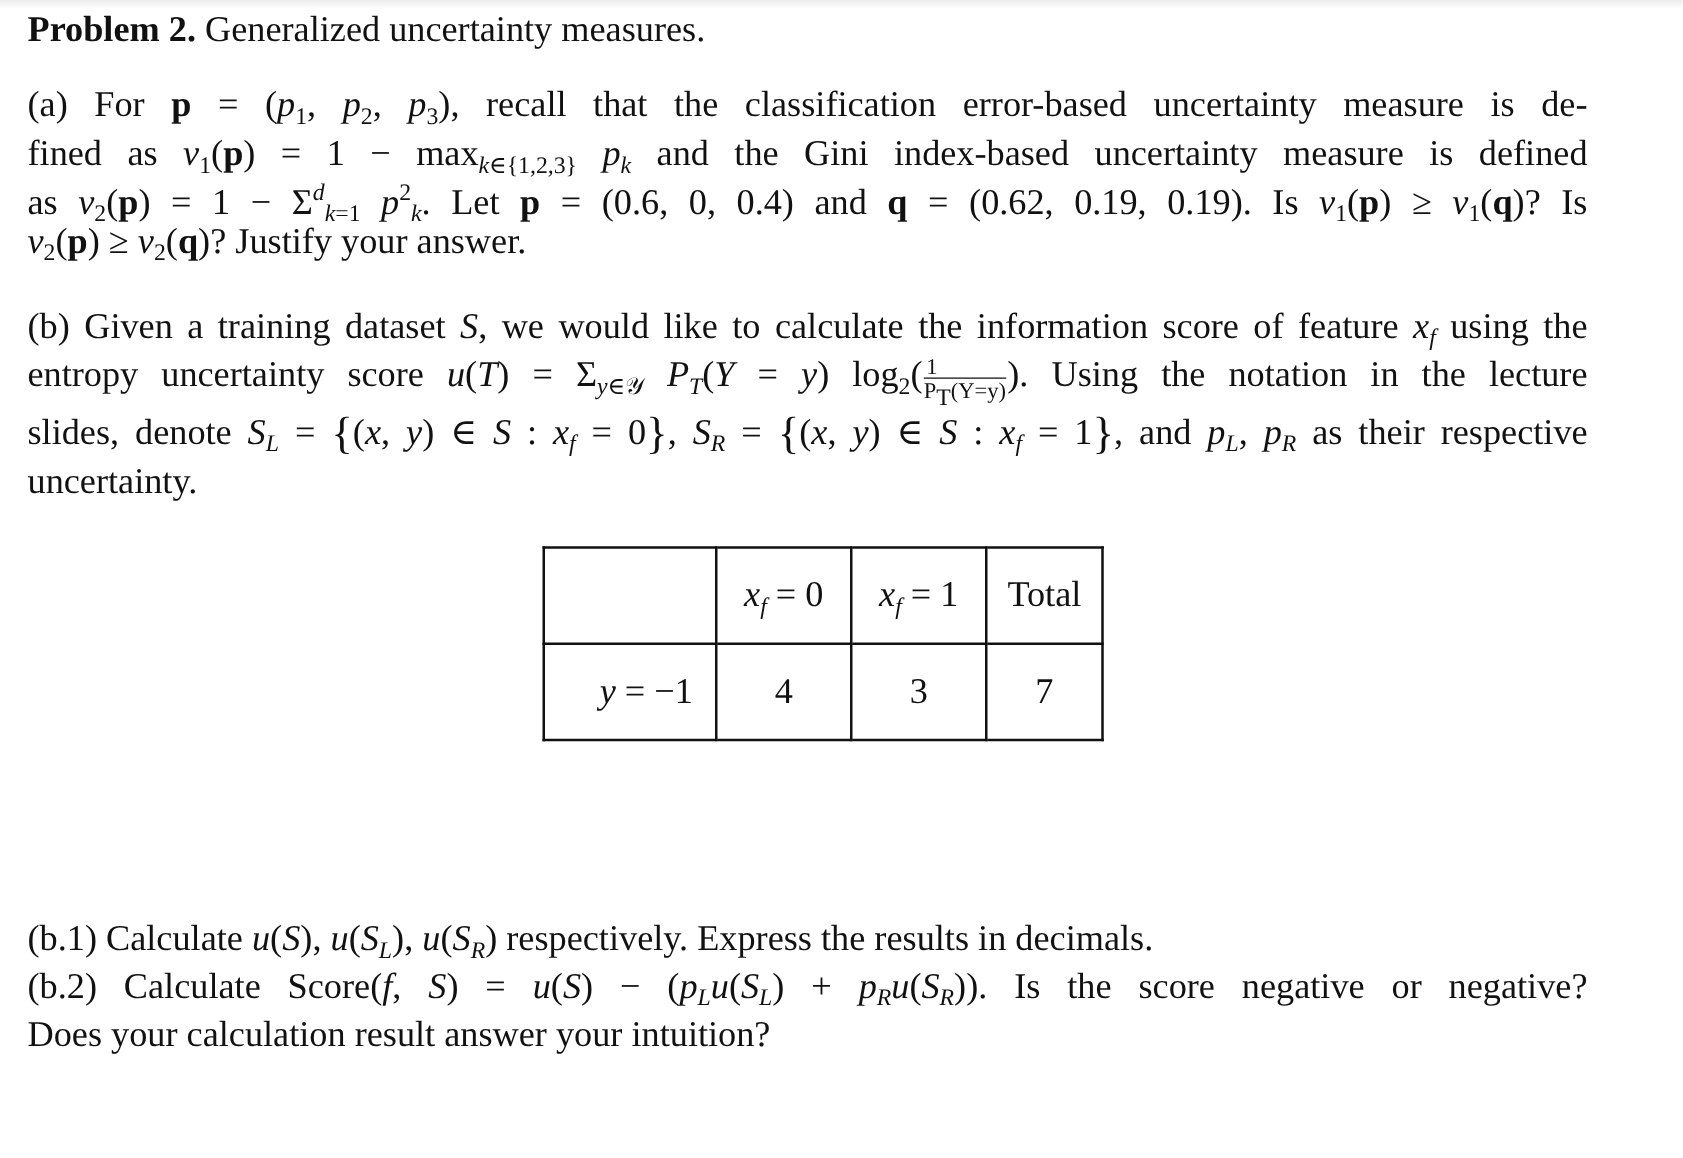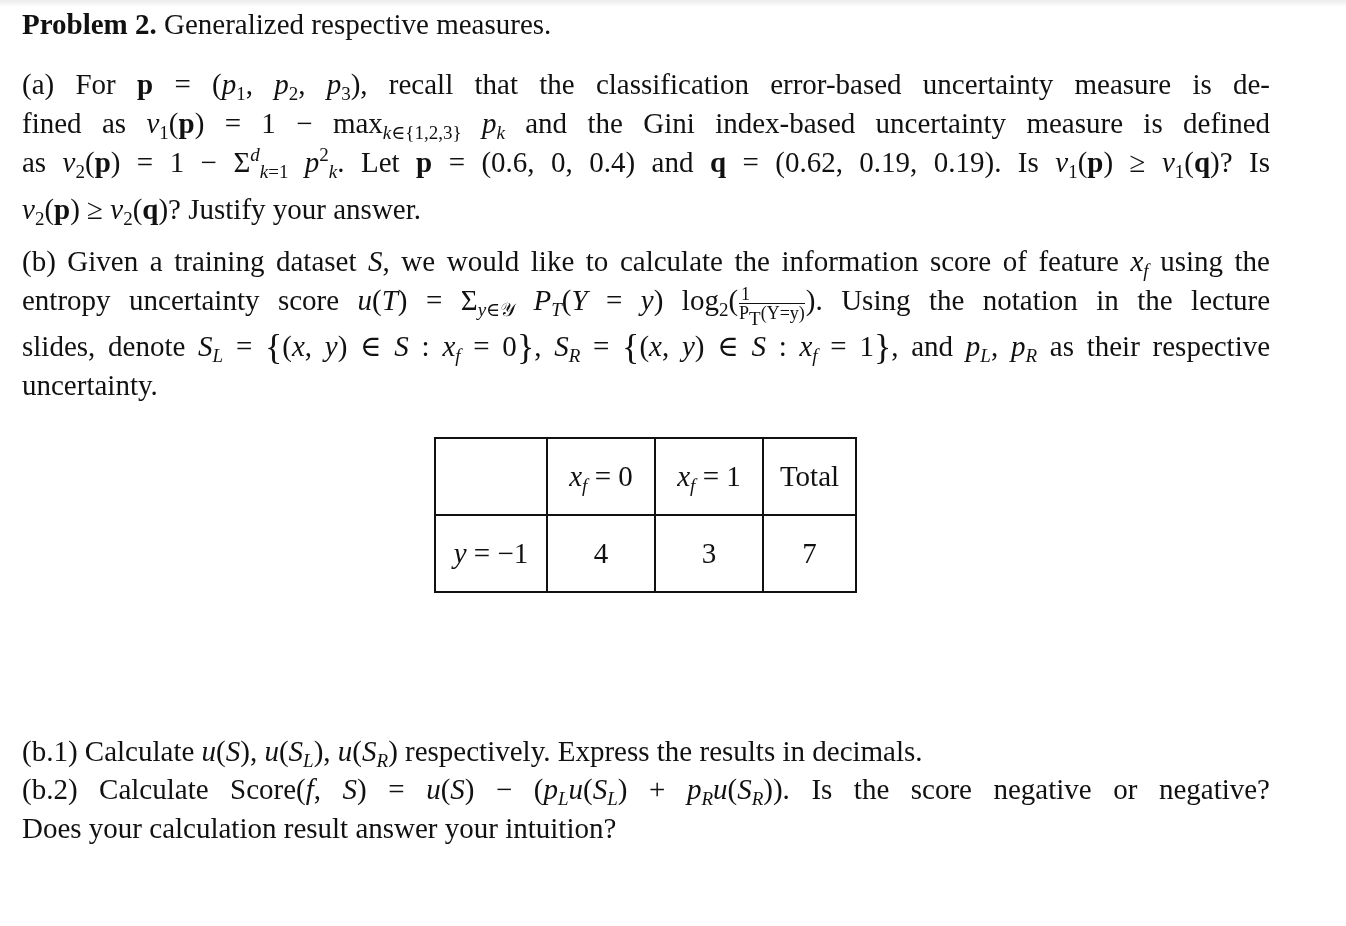--- a/index.html
+++ b/index.html
@@ -36,41 +36,41 @@
     position: absolute; left: 434px; top: 437px;
     border-collapse: collapse;
     font-size: 29px;
   }
   table.ct td {
     border: 2px solid #111;
     text-align: center;
     height: 75px;
     padding: 0;
   }
-  table.ct td.c0 { width: 110px; }
+  table.ct td.c0 { width: 110px; padding-left: 26px; }
   table.ct td.c1 { width: 106px; margin-left: 19px; }
   table.ct td.c2 { width: 106px; }
   table.ct td.c3 { width: 91px; border-radius: 32px; }
 </style>
 </head>
 <body>
 
 <div class="topbar"></div>
 
 <div class="page">
 
   <div class="title">
     <b>Problem 2.</b>
-    <span>Generalized respective measures.</span>
+    <span>Generalized uncertainty measures.</span>
   </div>
 
   <div class="line just" style="top:65px">(a) For <span class="bf">p</span> = (<i>p</i><sub>1</sub>, <i>p</i><sub>2</sub>, <i>p</i><sub>3</sub>), recall that the classification error-based uncertainty measure is de-</div>
   <div class="line just" style="top:104px">fined as <i>v</i><sub>1</sub>(<span class="bf">p</span>) = 1 − max<sub><i>k</i>∈{1,2,3}</sub> <i>p</i><sub><i>k</i></sub> and the Gini index-based uncertainty measure is defined</div>
   <div class="line just" style="top:143px">as <i>v</i><sub>2</sub>(<span class="bf">p</span>) = 1 − Σ<sup><i>d</i></sup><sub><i>k</i>=1</sub> <i>p</i><sup>2</sup><sub><i>k</i></sub>. Let <span class="bf">p</span> = <span>(0.6, 0, 0.4)</span> and <span class="bf">q</span> = <span>(0.62, 0.19, 0.19)</span>. Is <i>v</i><sub>1</sub>(<span class="bf">p</span>) ≥ <i>v</i><sub>1</sub>(<span class="bf">q</span>)? Is</div>
-  <div class="line" style="top:190px"><i>v</i><sub>2</sub>(<span class="bf">p</span>) ≥ <i>v</i><sub>2</sub>(<span class="bf">q</span>)? Justify your answer.</div>
+  <div class="line" style="top:174px"><i>v</i><sub>2</sub>(<span class="bf">p</span>) ≥ <i>v</i><sub>2</sub>(<span class="bf">q</span>)? Justify your answer.</div>
 
   <div class="line just" style="top:242px">(b) Given a training dataset <i>S</i>, we would like to calculate the information score of feature <i>x</i><sub><i>f</i></sub> using the</div>
   <div class="line just" style="top:281px">entropy uncertainty score <i>u</i>(<i>T</i>) = Σ<sub><i>y</i>∈𝒴</sub> <i>P</i><sub><i>T</i></sub>(<i>Y</i> = <i>y</i>) log<sub>2</sub>(<span class="frac"><span class="num">1</span><span class="den">P<sub>T</sub>(Y=y)</span></span>). Using the notation in the lecture</div>
   <div class="line just" style="top:327px">slides, denote <i>S</i><sub><i>L</i></sub> = <span class="big">{</span>(<i>x</i>, <i>y</i>) ∈ <i>S</i> : <i>x</i><sub><i>f</i></sub> = 0<span class="big">}</span>, <i>S</i><sub><i>R</i></sub> = <span class="big">{</span>(<i>x</i>, <i>y</i>) ∈ <i>S</i> : <i>x</i><sub><i>f</i></sub> = 1<span class="big">}</span>, and <i>p</i><sub><i>L</i></sub>, <i>p</i><sub><i>R</i></sub> as their respective</div>
   <div class="line" style="top:366px">uncertainty.</div>
 
   <div class="line" style="top:732px">(b.1) Calculate <i>u</i>(<i>S</i>), <i>u</i>(<i>S</i><sub><i>L</i></sub>), <i>u</i>(<i>S</i><sub><i>R</i></sub>) respectively. Express the results in decimals.</div>
 
   <div class="line just" style="top:770px">(b.2) Calculate Score(<i>f</i>, <i>S</i>) = <i>u</i>(<i>S</i>) − (<i>p</i><sub><i>L</i></sub><i>u</i>(<i>S</i><sub><i>L</i></sub>) + <i>p</i><sub><i>R</i></sub><i>u</i>(<i>S</i><sub><i>R</i></sub>)). Is the score negative or negative?</div>
   <div class="line" style="top:809px">Does your calculation result answer your intuition?</div>

